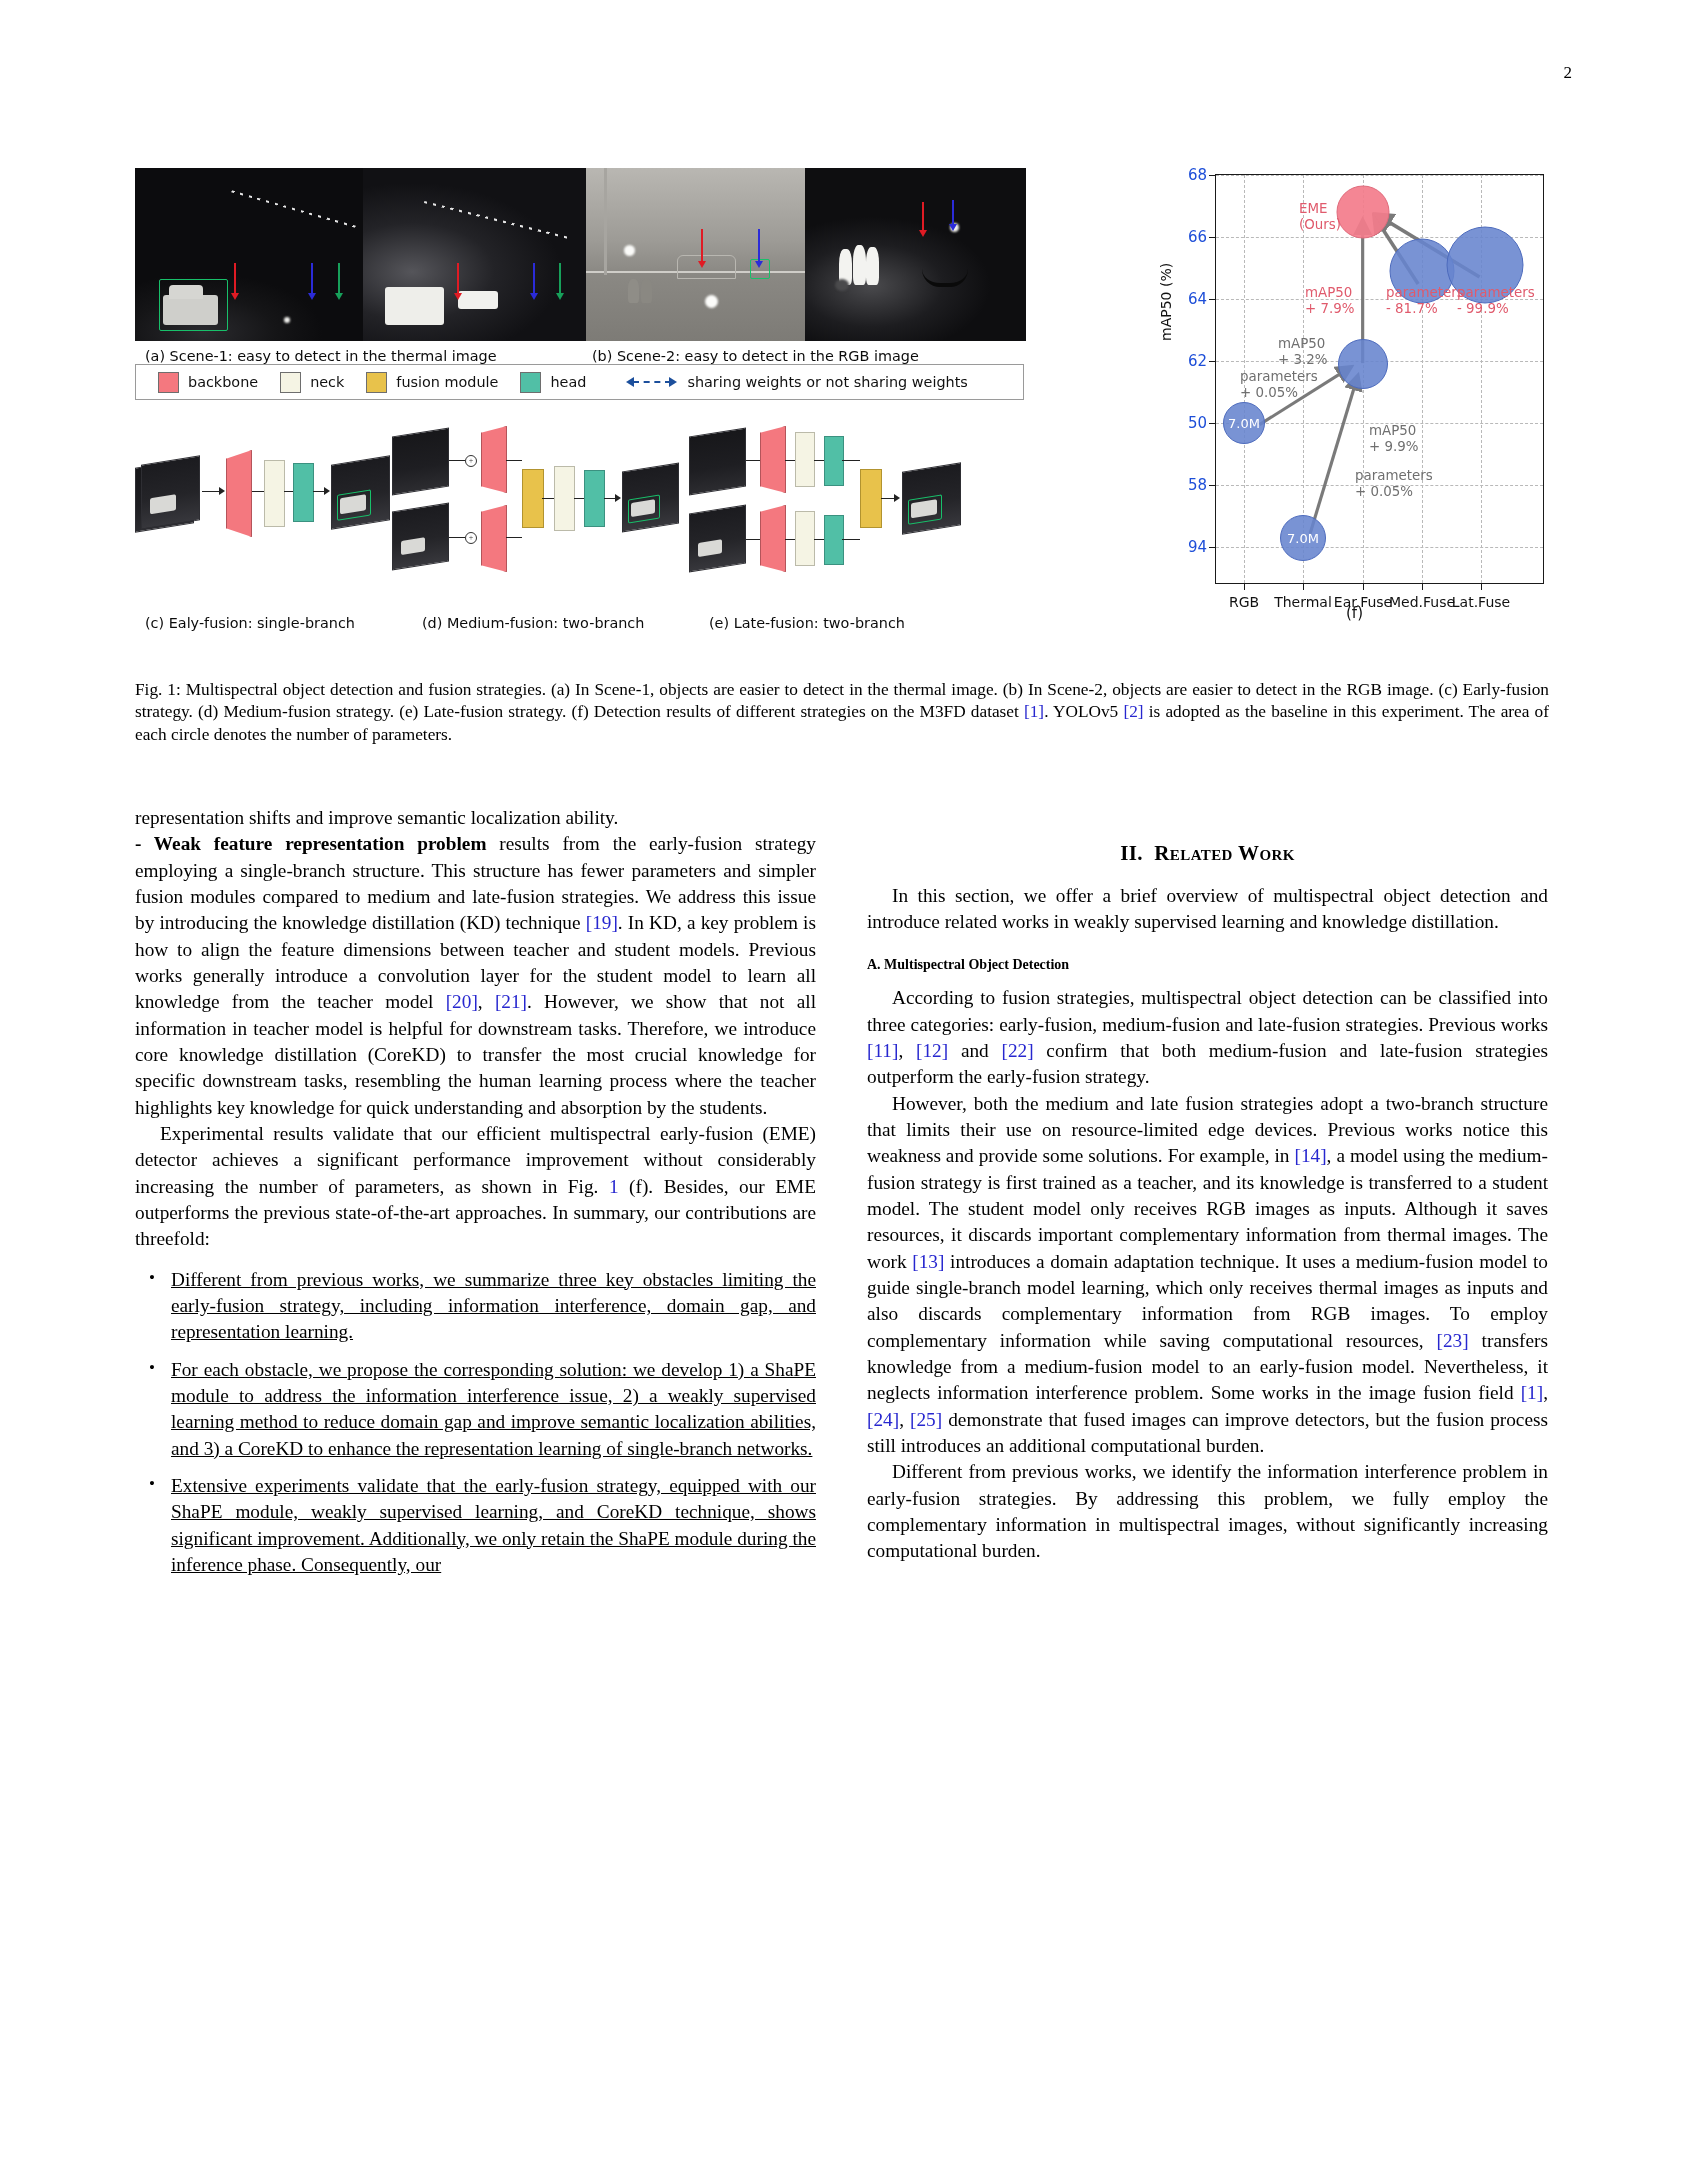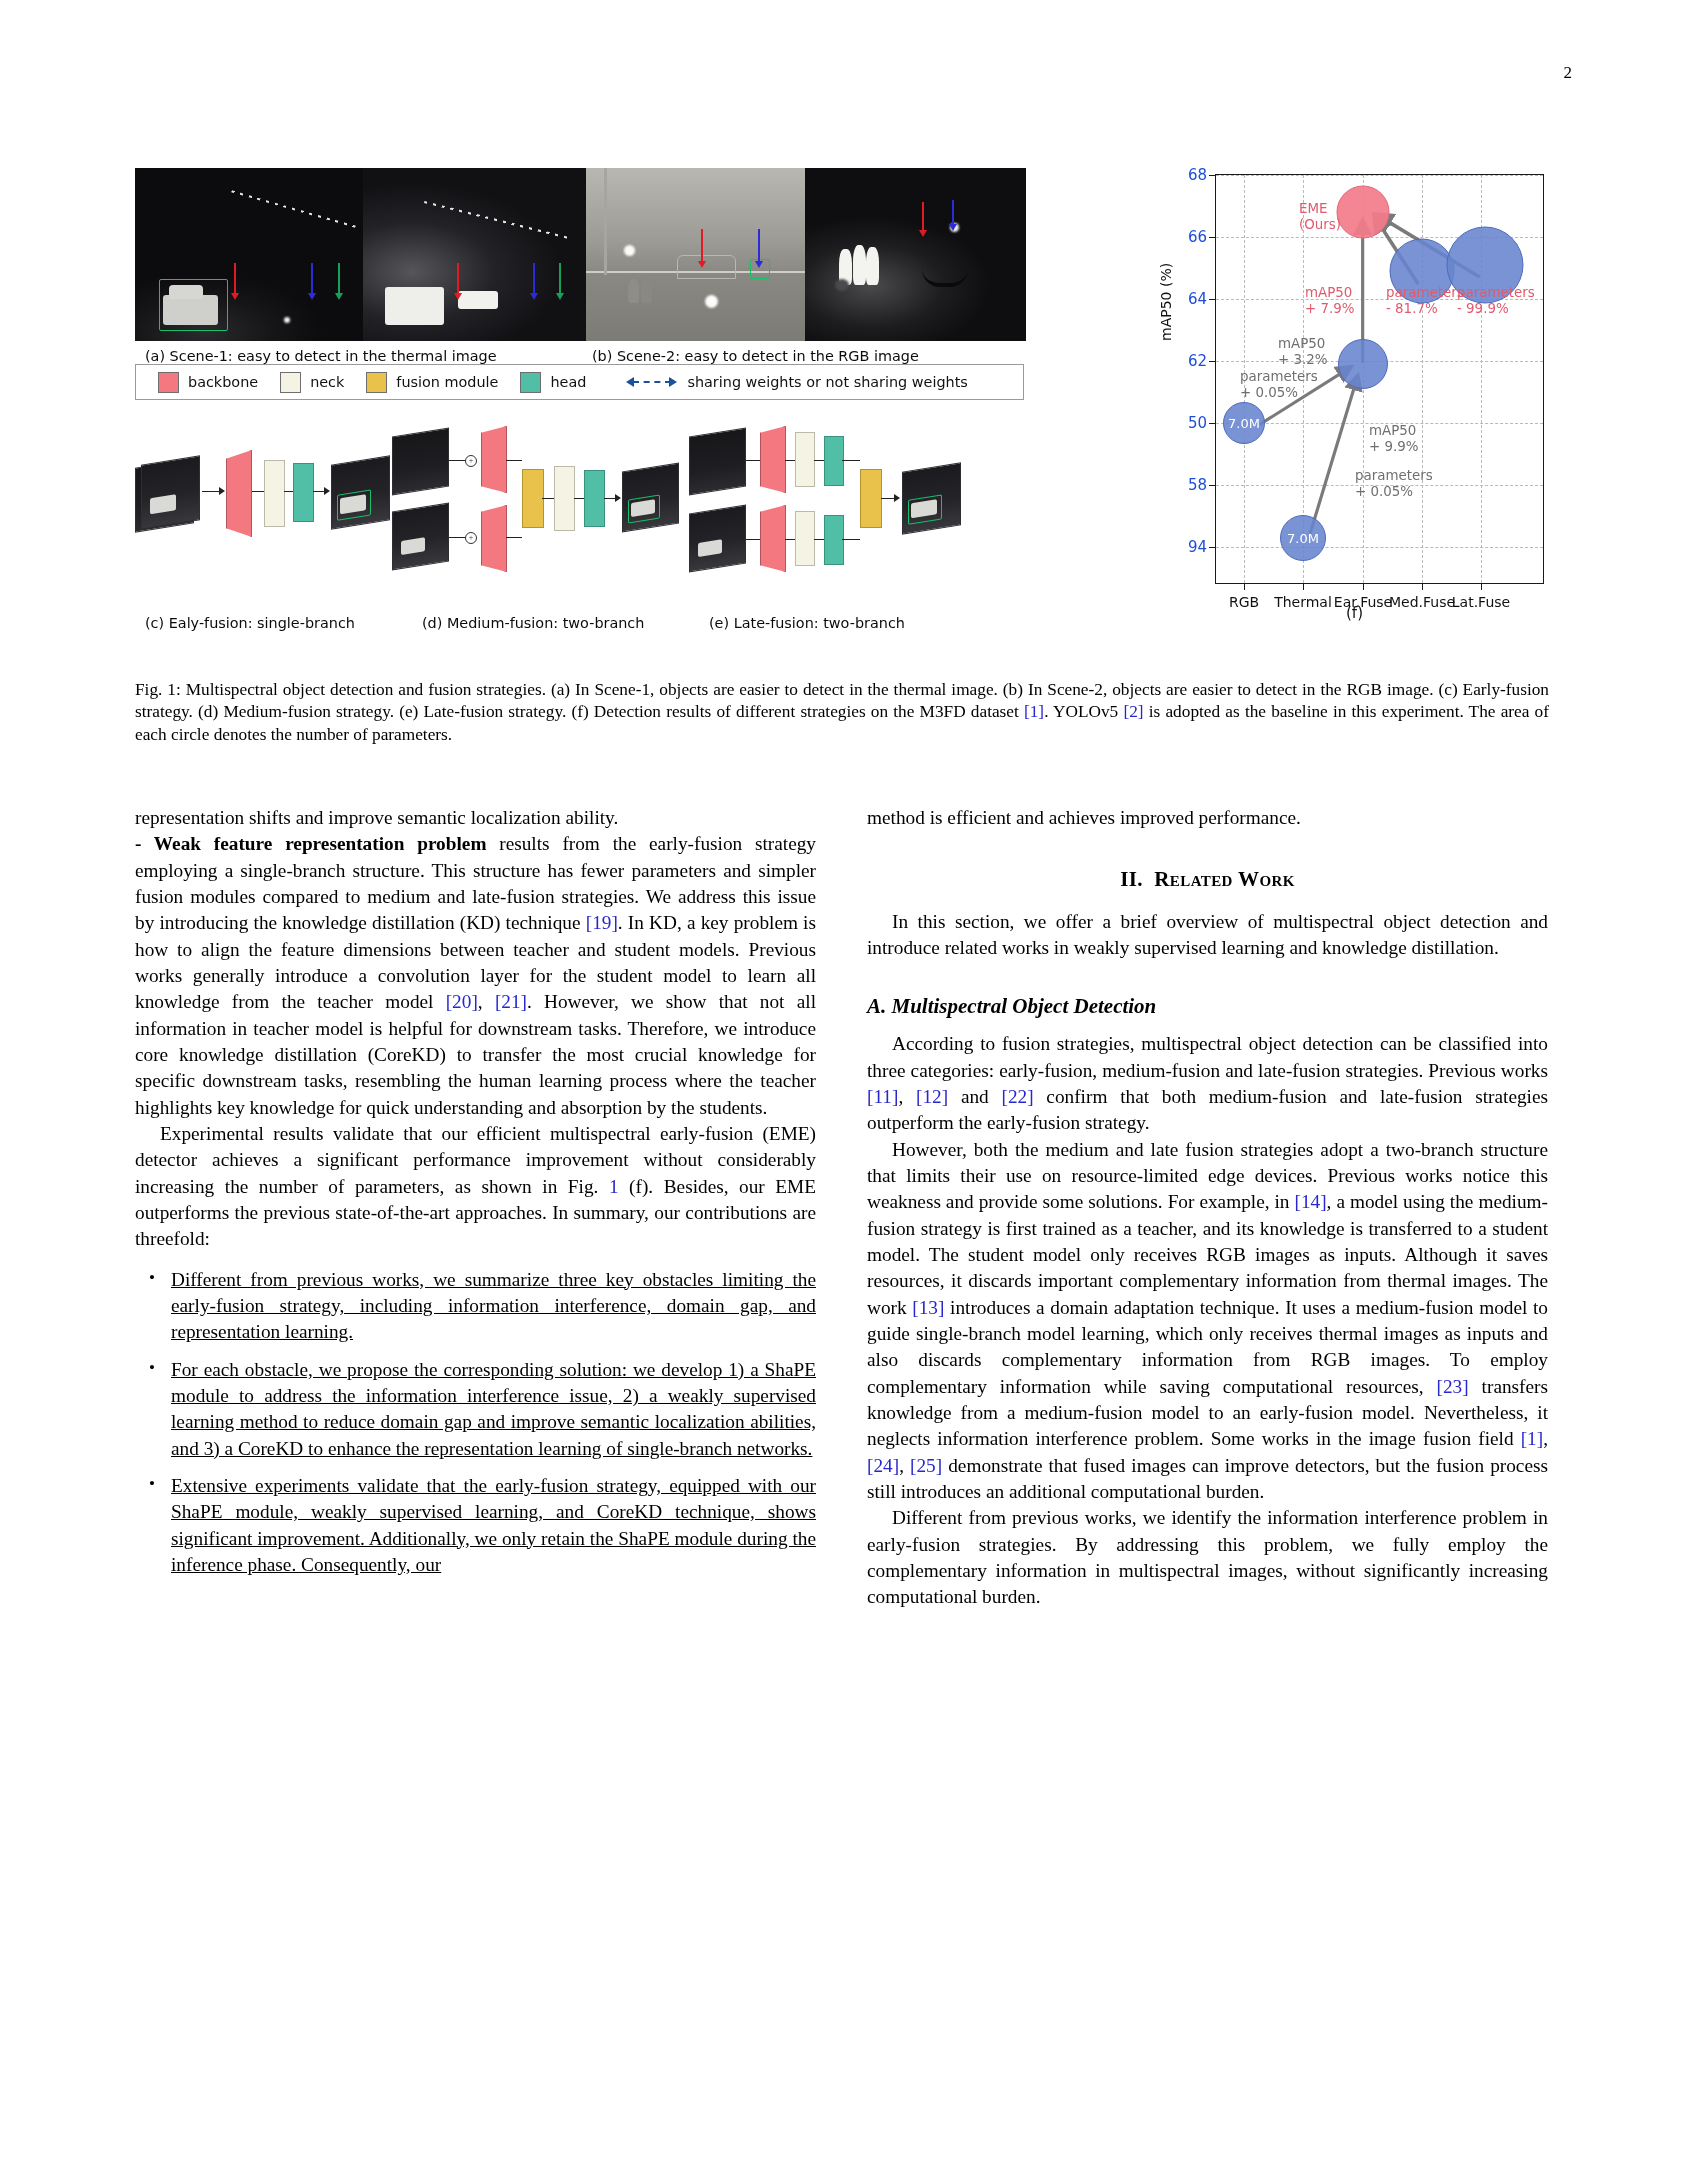--- a/index.html
+++ b/index.html
@@ -117,21 +117,21 @@
   .ref{color:#2727cf;}
 
   
   .col{position:absolute;top:805px;width:681px;
        font-family:"Liberation Serif",serif;font-size:19.3px;line-height:1.365;text-align:justify;}
   .col-left{left:135px;}
   .col-right{left:867px;}
   .col p{margin:0;text-indent:25px;}
   .col p.noind{text-indent:0;}
   .sec-head{text-align:center;margin:34px 0 15px 0;font-variant:small-caps;font-size:21px;letter-spacing:0.4px;}
-  .sub-head{margin:30px 0 11px 0;font-style:italic;font-size:21px;text-indent:0;}
+  .sub-head{margin:20px 0 11px 0;font-size:14px;text-indent:0;}
   ul.bullets{margin:14px 0 0 0;padding:0 0 0 36px;list-style:none;text-decoration:underline;}
   ul.bullets li{position:relative;margin-bottom:11px;text-align:justify;}
   ul.bullets li::before{content:"\2022";position:absolute;left:-22px;top:-1px;font-size:17px;}
   b{font-weight:bold;}
 </style>
 </head>
 <body>
 
 <div class="page">
 
@@ -439,21 +439,20 @@
     <p><span>Experimental results validate that our efficient multispectral early-fusion (EME) detector achieves a significant performance improvement without considerably increasing the number of parameters, as shown in Fig. </span><span class="ref">1</span><span> (f). Besides, our EME outperforms the previous state-of-the-art approaches. In summary, our contributions are threefold:</span></p>
 
     <ul class="bullets">
       <li>Different from previous works, we summarize three key obstacles limiting the early-fusion strategy, including information interference, domain gap, and representation learning.</li>
       <li>For each obstacle, we propose the corresponding solution: we develop 1) a ShaPE module to address the information interference issue, 2) a weakly supervised learning method to reduce domain gap and improve semantic localization abilities, and 3) a CoreKD to enhance the representation learning of single-branch networks.</li>
       <li>Extensive experiments validate that the early-fusion strategy, equipped with our ShaPE module, weakly supervised learning, and CoreKD technique, shows significant improvement. Additionally, we only retain the ShaPE module during the inference phase. Consequently, our</li>
     </ul>
   </div>
 
   <div class="col col-right">
-    <p class="noind">method is efficient and achieves improved performance.</p>
 
     <h2 class="sec-head">
       <span>II.</span>&nbsp;
       <span>Related Work</span>
     </h2>
 
     <p>In this section, we offer a brief overview of multispectral object detection and introduce related works in weakly supervised learning and knowledge distillation.</p>
 
     <h3 class="sub-head">A.  Multispectral Object Detection</h3>
 

